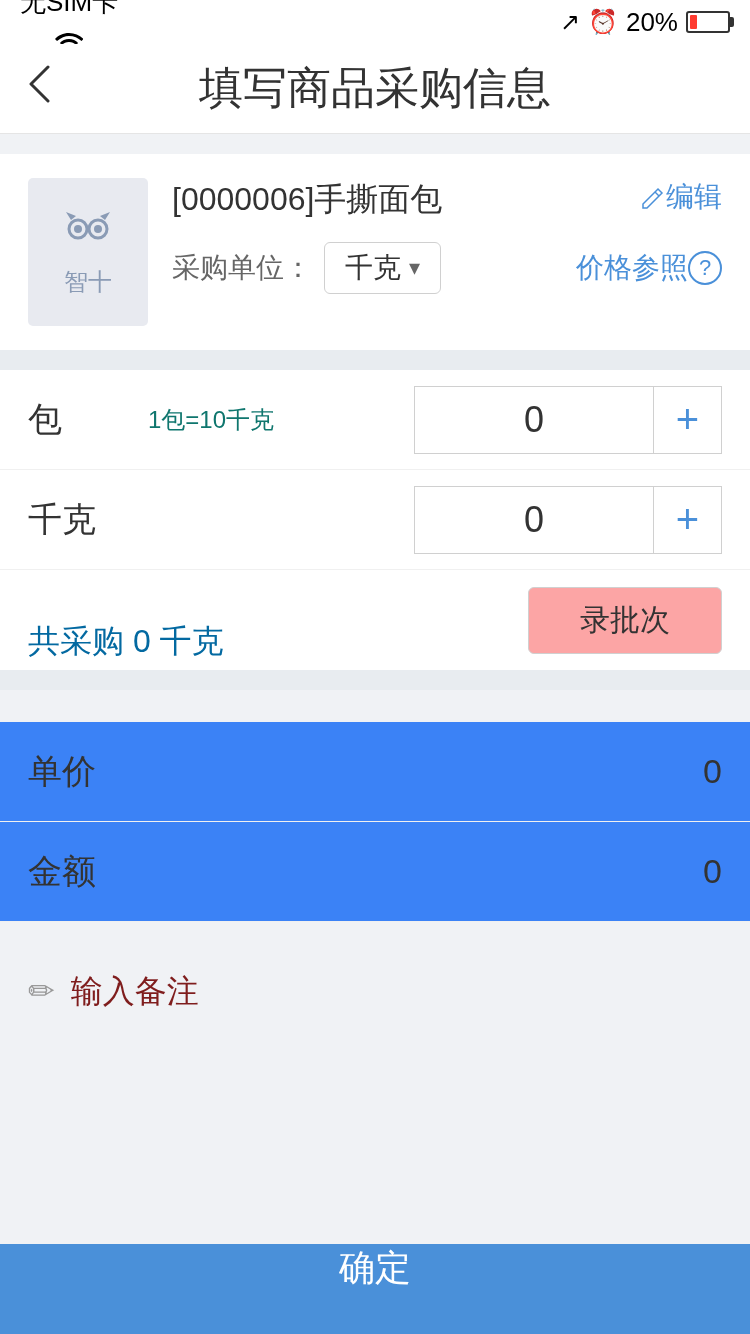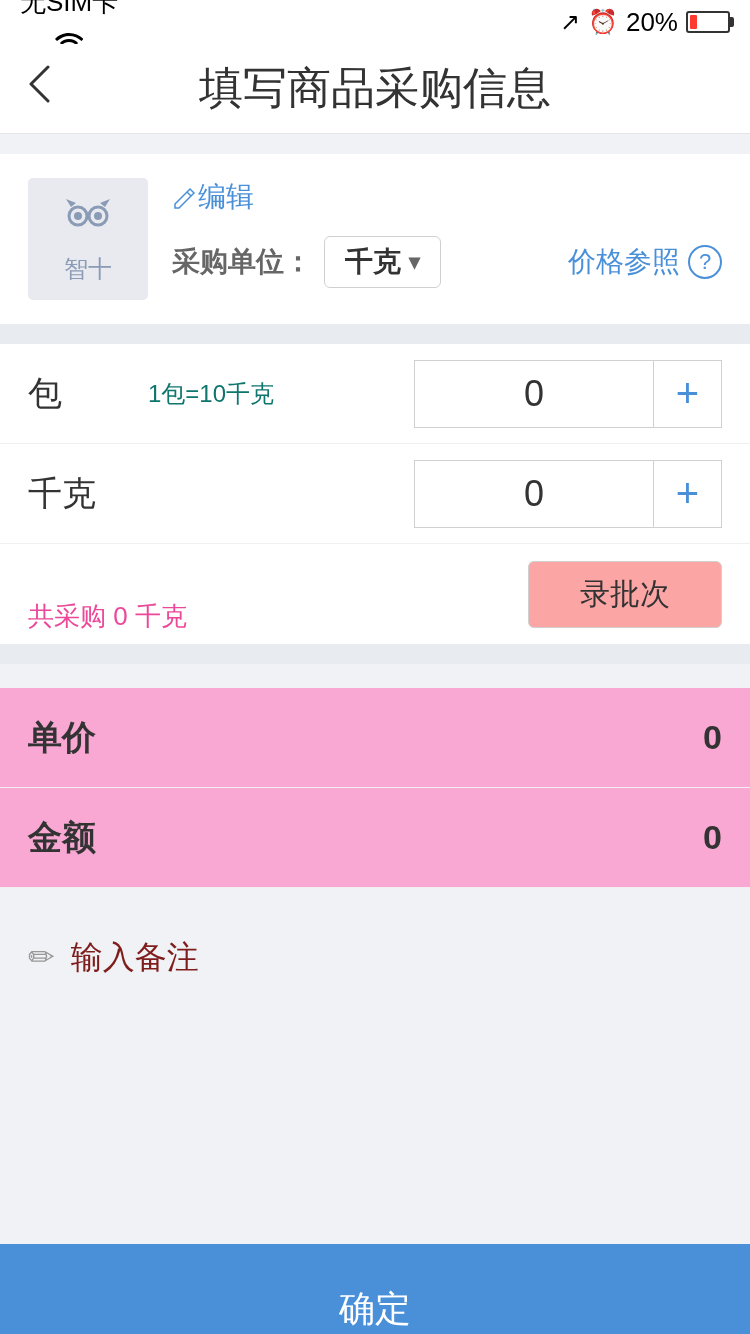--- a/index.html
+++ b/index.html
@@ -98,21 +98,21 @@
     .product-card {
       background: #fff;
       margin-top: 20px;
       padding: 24px 28px;
       display: flex;
       align-items: flex-start;
       gap: 24px;
     }
     .product-image {
       width: 120px;
-      height: 122px;
+      height: 148px;
       background: #e8eaf0;
       border-radius: 5px;
       display: flex;
       align-items: center;
       justify-content: center;
       flex-shrink: 0;
     }
     .product-logo {
       font-size: 36px;
       color: #8a9bb5;
@@ -165,21 +165,20 @@
       display: flex;
       align-items: center;
       gap: 8px;
       cursor: pointer;
     }
     .price-ref {
       color: #4a90d9;
       font-size: 28px;
       display: flex;
       align-items: center;
-      gap: 8px;
       cursor: pointer;
       justify-content: center;
     }
     .info-circle {
       width: 34px;
       height: 34px;
       border: 2px solid #4a90d9;
       border-radius: 50%;
       display: flex;
       align-items: center;
@@ -249,39 +248,38 @@
     
     .summary-row {
       background: #fff;
       display: flex;
       align-items: center;
       justify-content: space-between;
       padding: 0 28px;
       height: 100px;
     }
     .summary-text {
-      font-size: 26px;
-      color: #ec4899;
+      font-size: 32px;
+      color: #0369a1;
       margin-top: 44px;
     }
     .record-btn {
       border: 1px solid #d0d0d0;
       border-radius: 6px;
       padding: 12px 51px;
       font-size: 30px;
       color: #333;
       background: #fca5a5;
       cursor: pointer;
     }
 
     
     .price-section {
-      background: #f9a8d4;
-      margin-top: 24px;
-      font-weight: bold;
+      background: #3b82f6;
+      margin-top: 32px;
     }
     .price-row {
       display: flex;
       align-items: center;
       justify-content: space-between;
       padding: 0 28px;
       height: 100px;
       border-bottom: 1px solid #f0f0f0;
     }
     .price-row-label {
@@ -321,21 +319,21 @@
 
     
     .confirm-btn-wrapper {
       position: fixed;
       bottom: 0;
       left: 0;
       width: 750px;
       height: 90px;
       background: #4a90d9;
       display: flex;
-      align-items: flex-end;
+      align-items: flex-start;
       justify-content: center;
       cursor: pointer;
       font-family: Liberation Serif, serif;
     }
     .confirm-btn-text {
       font-size: 36px;
       color: #fff;
       font-weight: 500;
     }
   </style>
@@ -385,30 +383,33 @@
           <circle cx="40" cy="22" r="4" fill="#8a9bb5"></circle>
 
           <path d="M13 13L8 5L18 9Z" fill="#8a9bb5"></path>
           <path d="M47 13L52 5L42 9Z" fill="#8a9bb5"></path>
         </svg>
         <span class="product-logo-text">智十</span>
       </div>
     </div>
     <div class="product-info">
       <div class="product-header">
+        <span class="product-name">
+          <span>[0000006]</span><span>手撕面包</span>
+        </span>
         <div class="edit-btn">
           <svg width="26" height="26" viewBox="0 0 26 26" fill="none">
             <path d="M3 20L18 5L22 9L7 24H3V20Z" stroke="#4a90d9" stroke-width="1.5" fill="none"></path>
             <path d="M15 8L19 12" stroke="#4a90d9" stroke-width="1.5"></path>
           </svg>
           <span>编辑</span>
         </div>
       </div>
       <div class="product-unit-row">
-        <div style="display:flex;align-items:center;gap:12px;font-weight:bold;">
+        <div style="display:flex;align-items:center;gap:12px;">
           <span class="unit-label">采购单位：</span>
           <div class="unit-select">
             <span>千克</span>
             <span style="font-size:22px;color:#666;">▾</span>
           </div>
         </div>
         <div class="price-ref">
           <span>价格参照</span>
           <div class="info-circle">
             <span>?</span>

